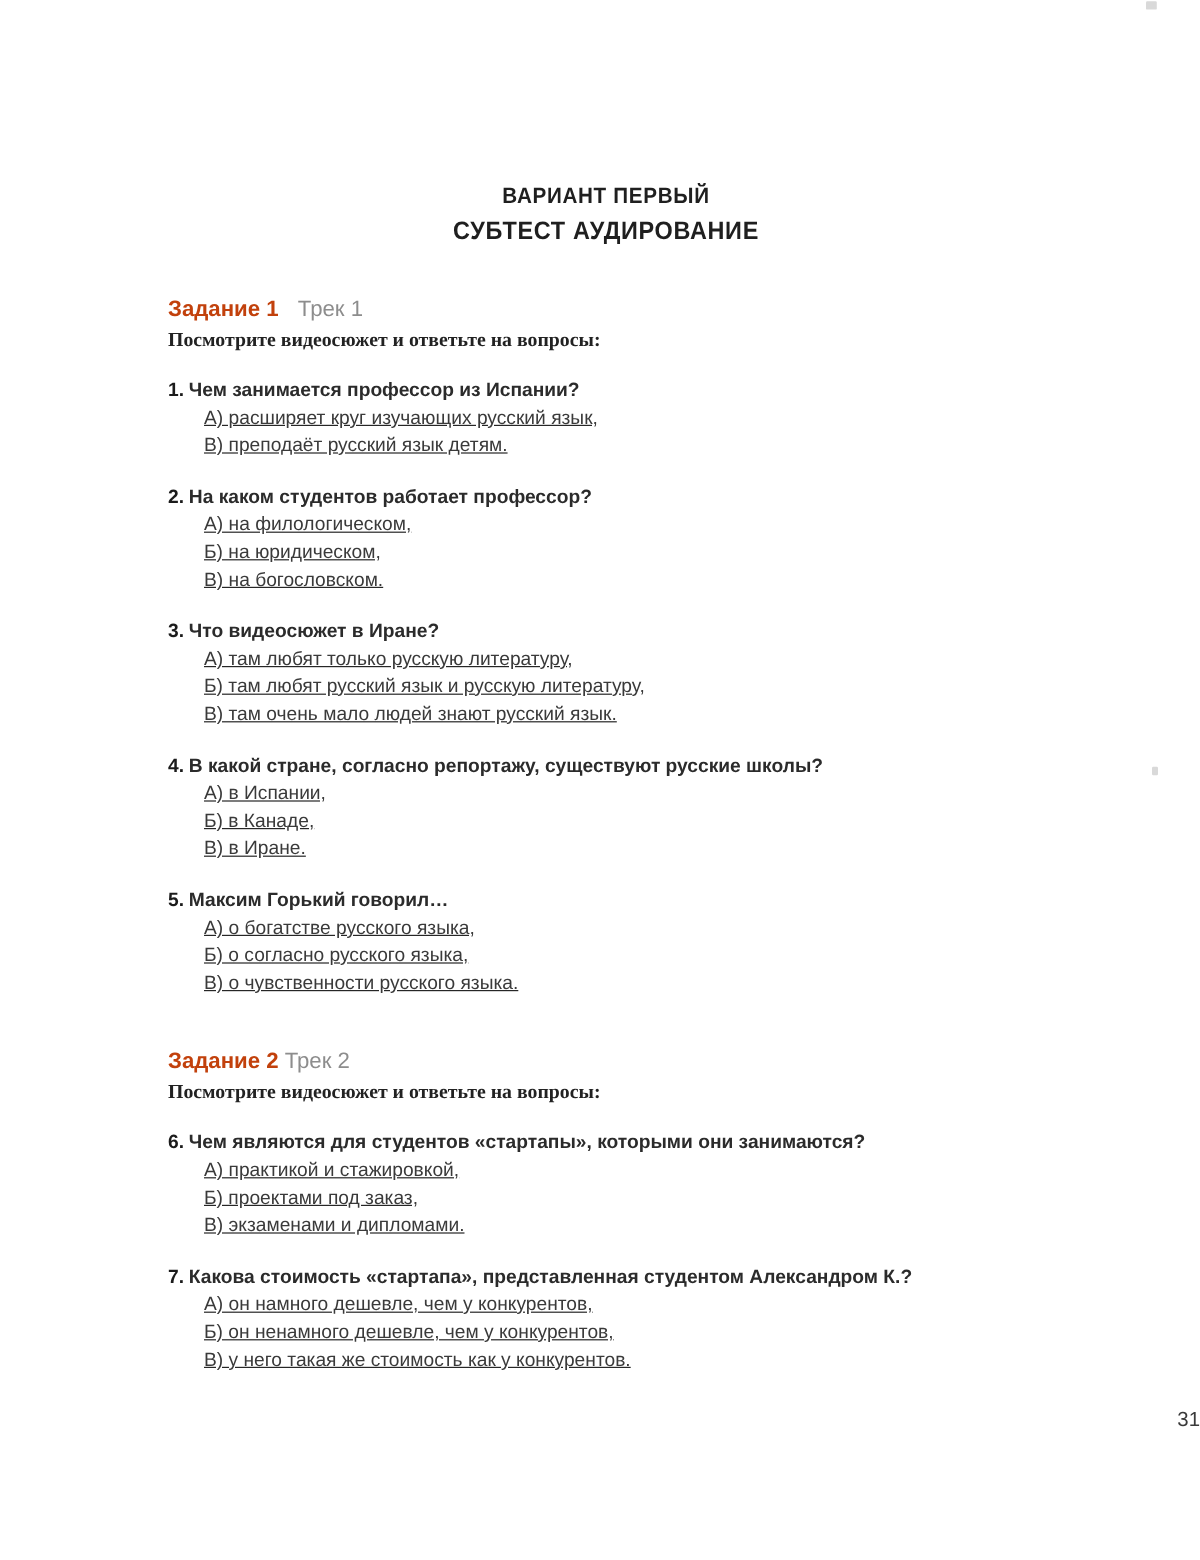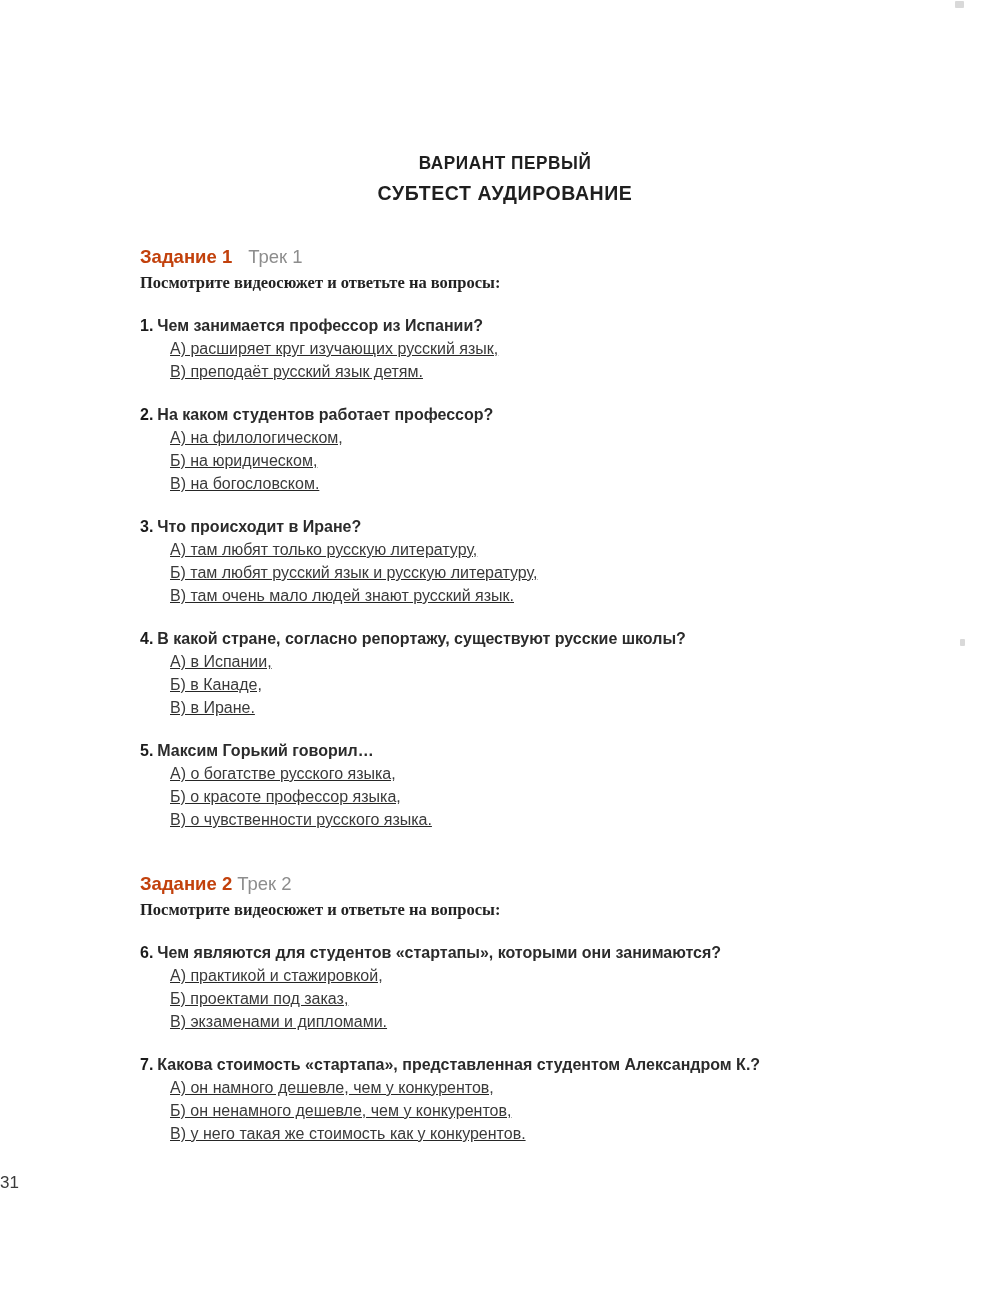--- a/index.html
+++ b/index.html
@@ -134,21 +134,21 @@
     color: #3a3a3a;
     white-space: nowrap;
   }
 
   
   .page-number {
     position: absolute;
     left: 0;
     right: 0;
     top: 1172px;
-    text-align: left;
+    text-align: right;
     font-size: 17px;
     line-height: 22px;
     font-weight: 400;
     color: #3a3a3a;
   }
 </style>
 </head>
 <body>
 
 <div class="page">
@@ -187,21 +187,21 @@
         </div>
         <ul class="options">
           <li class="option">А) на филологическом,</li>
           <li class="option">Б) на юридическом,</li>
           <li class="option">В) на богословском.</li>
         </ul>
       </div>
 
       <div class="question">
         <div class="question-line">
-          <span class="question-number">3.</span><span class="question-text">Что происходит в Иране?</span>
+          <span class="question-number">3.</span><span class="question-text">Что видеосюжет в Иране?</span>
         </div>
         <ul class="options">
           <li class="option">А) там любят только русскую литературу,</li>
           <li class="option">Б) там любят русский язык и русскую литературу,</li>
           <li class="option">В) там очень мало людей знают русский язык.</li>
         </ul>
       </div>
 
       <div class="question">
         <div class="question-line">
@@ -213,21 +213,21 @@
           <li class="option">В) в Иране.</li>
         </ul>
       </div>
 
       <div class="question">
         <div class="question-line">
           <span class="question-number">5.</span><span class="question-text">Максим Горький говорил…</span>
         </div>
         <ul class="options">
           <li class="option">А) о богатстве русского языка,</li>
-          <li class="option">Б) о красоте профессор языка,</li>
+          <li class="option">Б) о согласно русского языка,</li>
           <li class="option">В) о чувственности русского языка.</li>
         </ul>
       </div>
 
     </section>
 
     <section class="task">
 
       <div class="task-heading tight-gap">
         <span class="task-label">Задание 2</span><span class="task-track">Трек 2</span>

